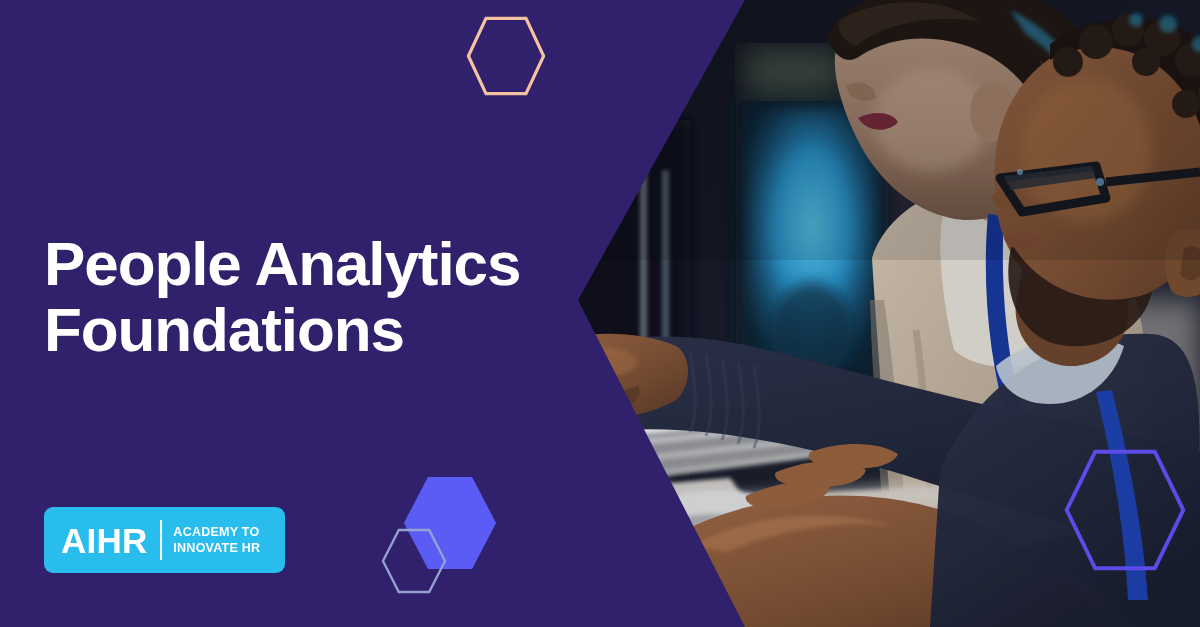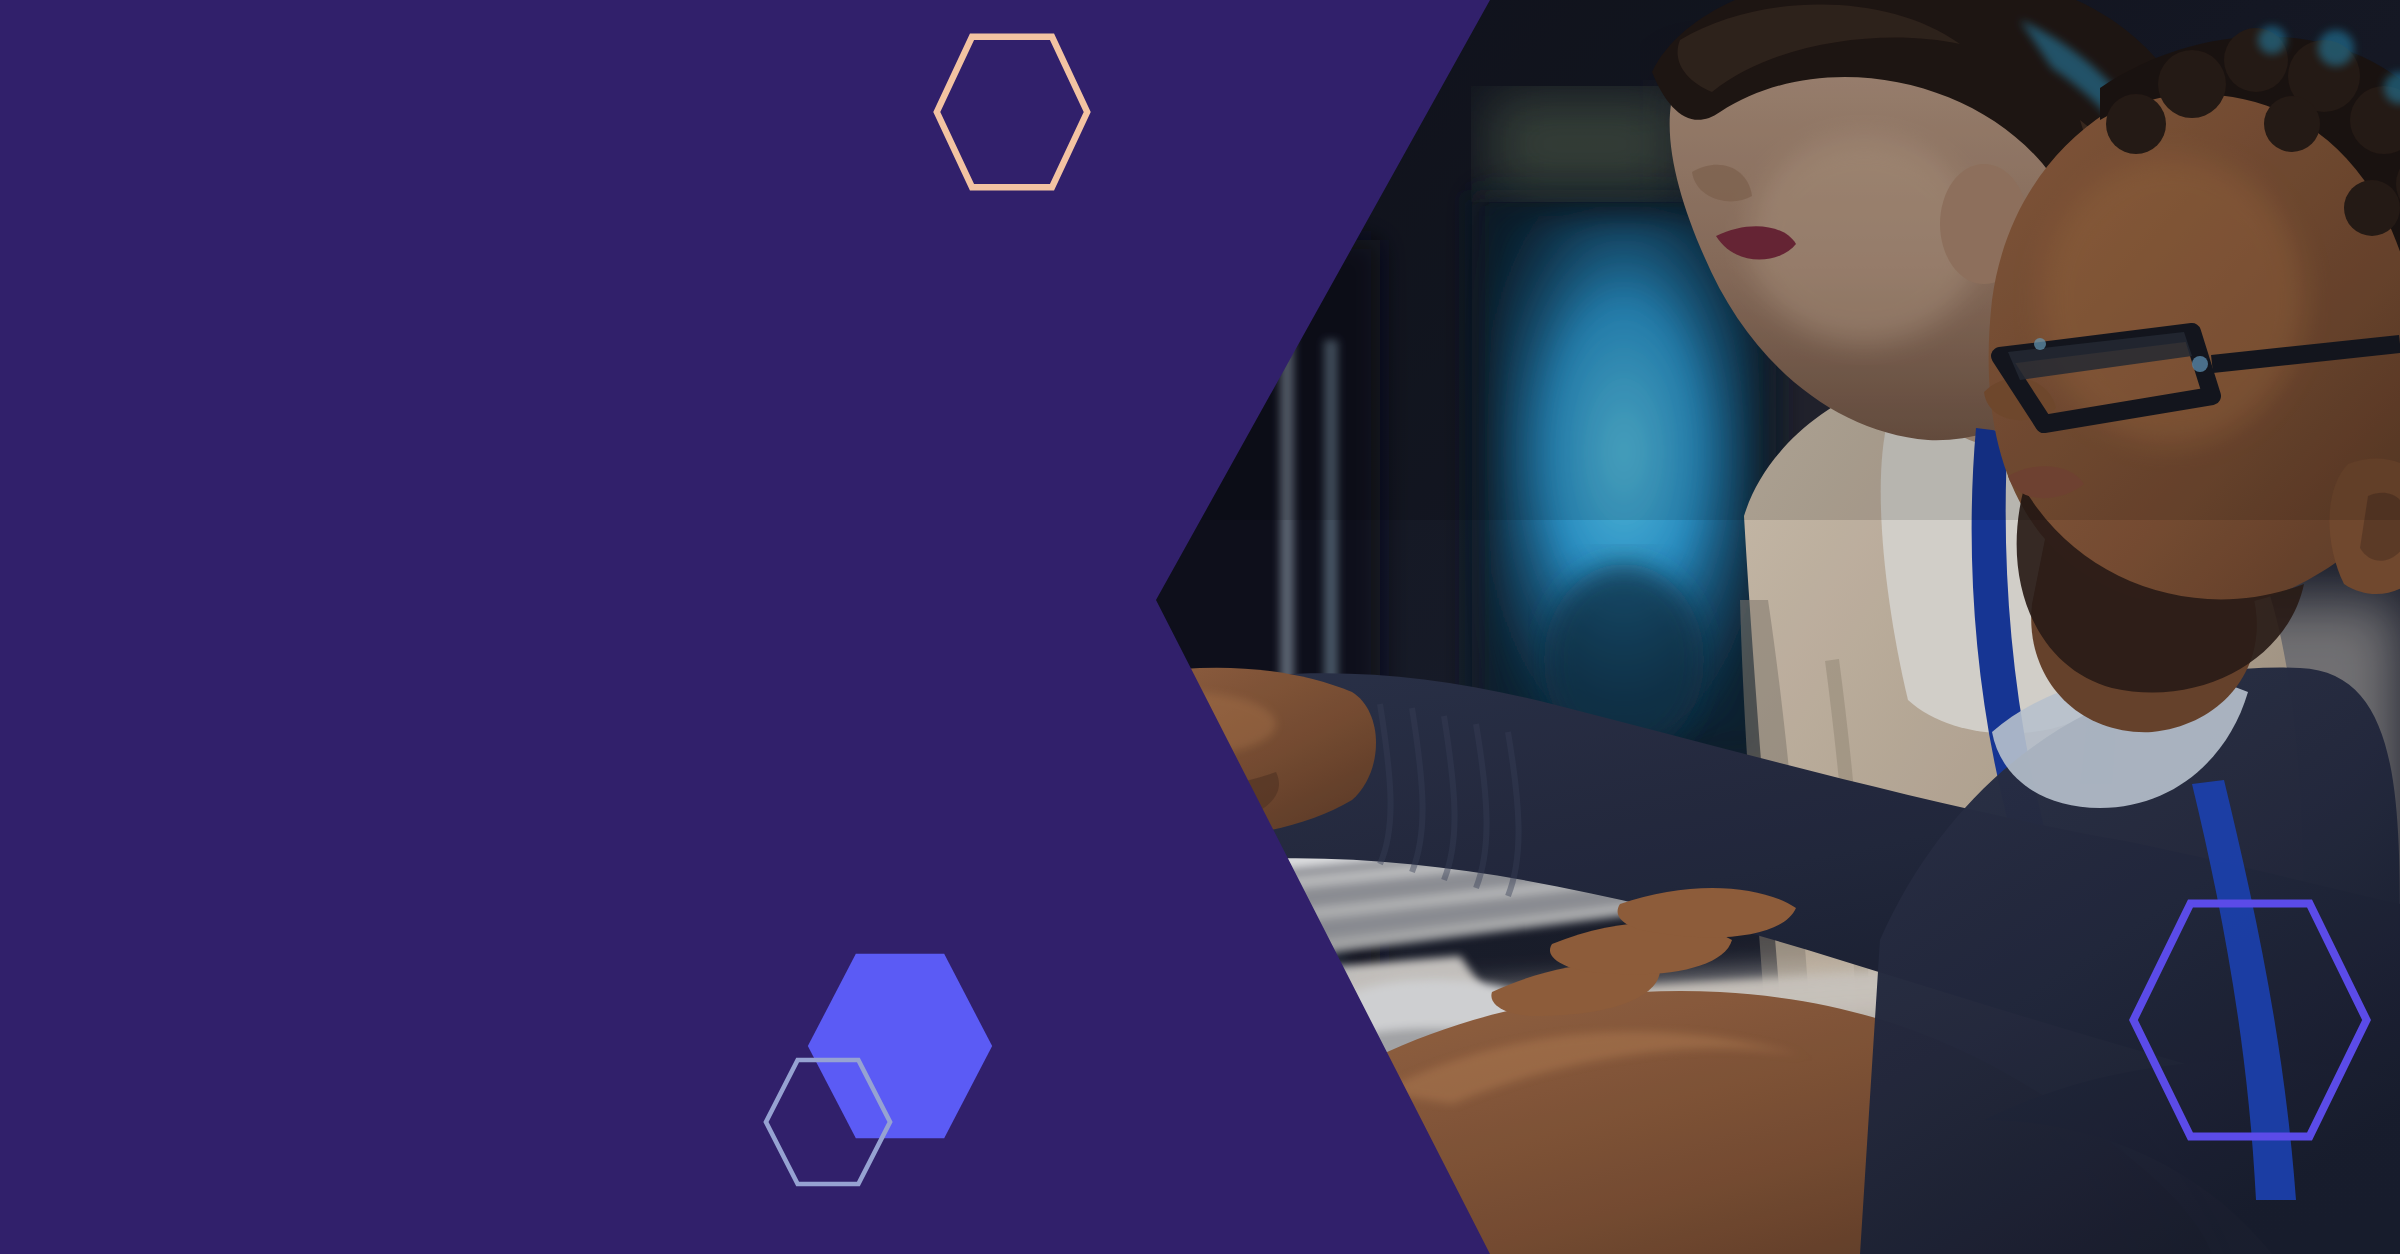--- a/index.html
+++ b/index.html
@@ -375,16 +375,24 @@
 
   <svg class="hex hex-outline-sm" viewBox="0 0 100 100" aria-hidden="true">
     <polygon points="27,3 73,3 97,50 73,97 27,97 3,50" fill="none" stroke="#96A2D2" stroke-width="3.5"></polygon>
   </svg>
 
   <svg class="hex hex-photo" viewBox="0 0 100 100" aria-hidden="true">
     <polygon points="26,3 74,3 97,50 74,97 26,97 3,50" fill="none" stroke="#5B4BE8" stroke-width="3.2"></polygon>
   </svg>
 
   <div class="content">
+    <h1 class="title">People Analytics
+Foundations</h1>
   </div>
 
+  <div class="logo">
+    <span class="logo-mark">AIHR</span>
+    <span class="logo-rule"></span>
+    <span class="logo-tag">ACADEMY TO
+INNOVATE HR</span>
+  </div>
 
 </div>
 
 </body></html>

